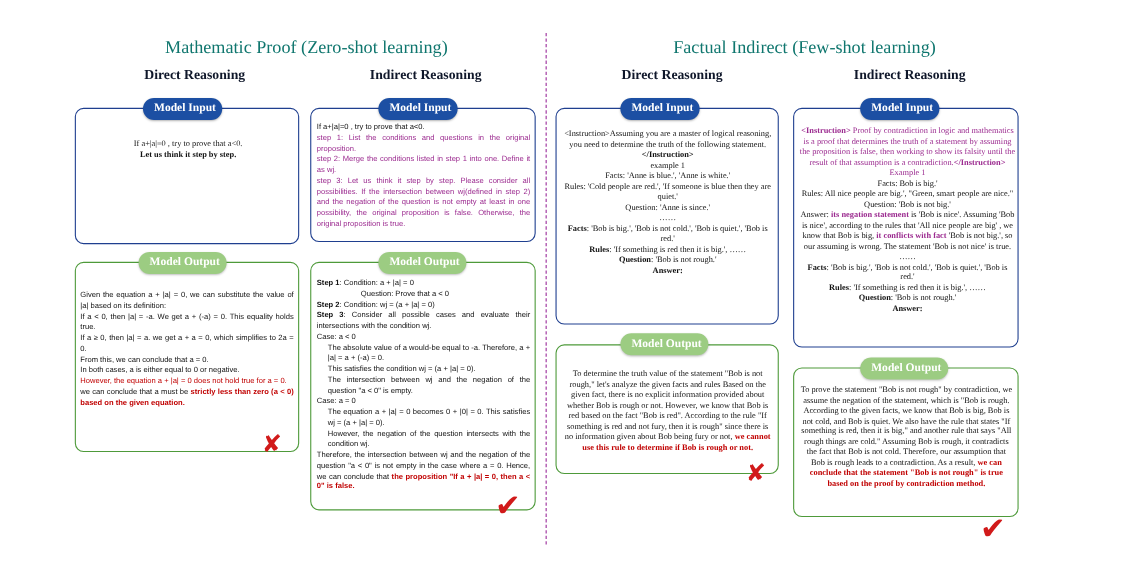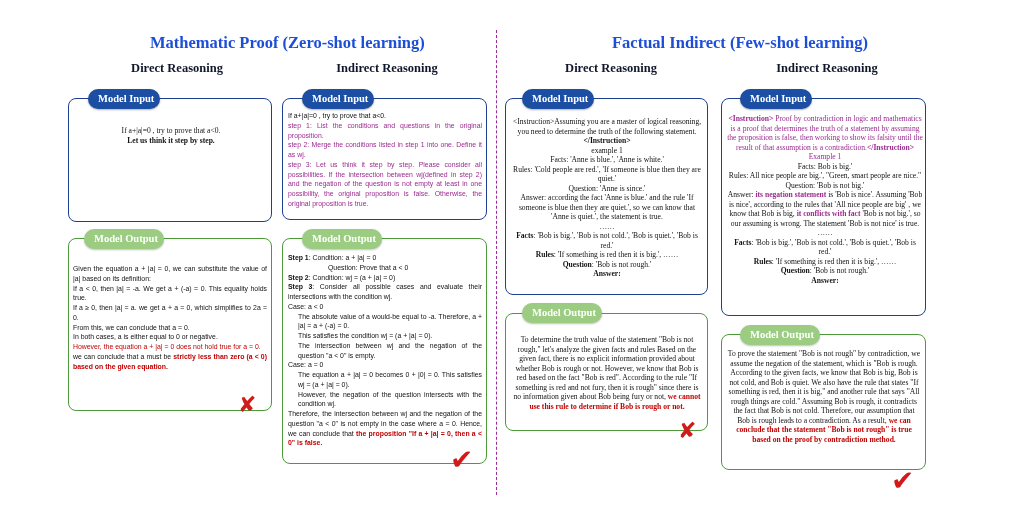--- a/index.html
+++ b/index.html
@@ -1,28 +1,28 @@
 <!DOCTYPE html>
 <html><head>
   <meta charset="utf-8">
   <style>
     * { box-sizing: border-box; margin: 0; padding: 0; }
     html, body { width: 1024px; height: 510px; background: #ffffff; overflow: hidden; }
     body { position: relative; font-family: "Liberation Serif", serif; color: #111; }
 
-    .section-title { position: absolute; font-family: "Liberation Serif", serif; font-weight: bold; font-size: 16.5px; color: #1d4ed8; white-space: nowrap; }
+    .section-title { position: absolute; font-family: "Liberation Serif", serif; font-weight: normal; font-size: 16.5px; color: #0f766e; white-space: nowrap; }
     .col-title { position: absolute; font-family: "Liberation Serif", serif; font-weight: bold; font-size: 12.5px; color: #0f172a; white-space: nowrap; text-align: center; }
 
     .divider { position: absolute; left: 496px; top: 30px; width: 0; height: 465px; border-left: 1.6px dashed #9b2a9b; }
 
     .box { position: absolute; border-radius: 8px; background: #fff; }
     .box.input { border: 1.3px solid #1f3f8f; }
     .box.output { border: 1.3px solid #4e9a3a; }
 
-    .badge { position: absolute; height: 20px; border-radius: 10px; color: #fff; font-family: "Liberation Serif", serif; font-weight: bold; font-size: 10.5px; text-align: center; line-height: 20px; white-space: nowrap; padding: 0 10px; }
+    .badge { position: absolute; height: 20px; border-radius: 10px; color: #fff; font-family: "Liberation Serif", serif; font-weight: bold; font-size: 10.5px; text-align: center; line-height: 20px; white-space: nowrap; padding: 0 10px; margin-left: 42px; }
     .badge.input { background: #1c4fa3; box-shadow: 0 1px 2px rgba(0,0,0,0.3); }
     .badge.output { background: #9ccc82; box-shadow: 0 1px 2px rgba(0,0,0,0.25); }
 
     .content { position: absolute; font-size: 7.3px; line-height: 9.85px; color: #111; text-align: center; }
     .sans { font-family: "Liberation Sans", sans-serif; font-size: 6.9px; line-height: 9.75px; text-align: justify; }
     .serif { font-family: "Liberation Serif", serif; font-size: 7.6px; line-height: 9.5px; }
     .line { display: block; }
     .red { color: #c00000; }
     .redb { color: #c00000; font-weight: bold; }
     .purple { color: #9b2a8f; }
@@ -93,21 +93,20 @@
 <div class="mark" style="left:450px; top:443px; font-size:28px;">✔</div>
 
 <div class="box input" style="left:505px; top:98px; width:203px; height:197px;"></div>
 <div class="badge input" style="left:522px; top:89px; width:72px;">Model Input</div>
 <div class="content serif" style="left:510px; top:117px; width:194px;">
   <span class="line"><span>&lt;Instruction&gt;</span><span>Assuming you are a master of logical reasoning, you need to determine the truth of the following statement.</span><span class="b">&lt;/Instruction&gt;</span></span>
   <span class="line">example 1</span>
   <span class="line">Facts: 'Anne is blue.', 'Anne is white.'</span>
   <span class="line">Rules: 'Cold people are red.', 'If someone is blue then they are quiet.'</span>
   <span class="line">Question: 'Anne is since.'</span>
-  <span class="line">Answer: according the fact 'Anne is blue.' and the rule 'If someone is blue then they are quiet.', so we can know that 'Anne is quiet.', the statement is true.</span>
   <span class="line">……</span>
   <span class="line"><span class="b">Facts</span><span>: 'Bob is big.', 'Bob is not cold.', 'Bob is quiet.', 'Bob is red.'</span></span>
   <span class="line"><span class="b">Rules</span><span>: 'If something is red then it is big.', ……</span></span>
   <span class="line"><span class="b">Question</span><span>: 'Bob is not rough.'</span></span>
   <span class="line b">Answer:</span>
 </div>
 
 <div class="box output" style="left:505px; top:313px; width:203px; height:118px;"></div>
 <div class="badge output" style="left:522px; top:303px; width:80px;">Model Output</div>
 <div class="content serif" style="left:512px; top:335px; width:190px;">

